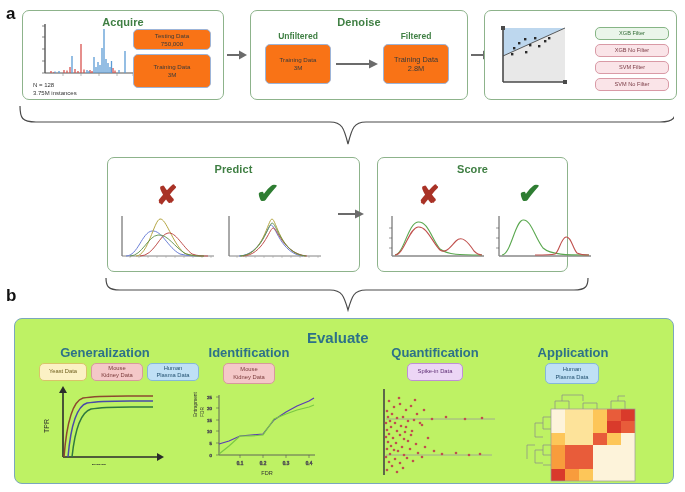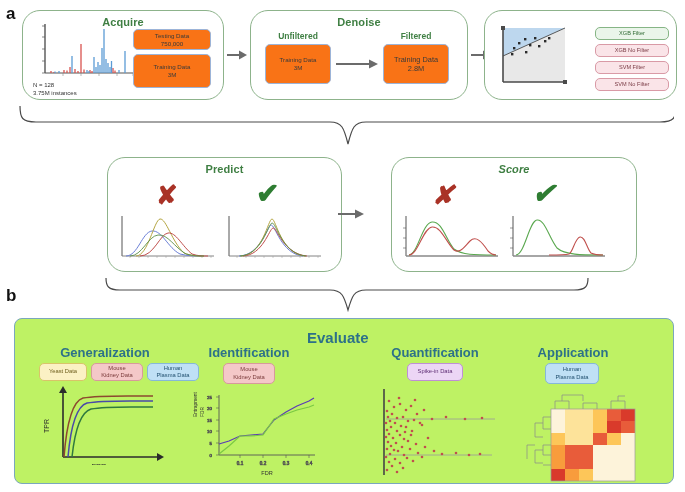--- a/index.html
+++ b/index.html
@@ -19,21 +19,21 @@
     color:#111;
     font-family:"Liberation Sans", sans-serif;
   }
   #letter-a { left:6px; top:4px; }
   #letter-b { left:6px; top:286px; }
 
   
   .stage {
     position:absolute;
     border:1.2px solid #8db38b;
-    border-radius:18px;
+    border-radius:7px;
     background:#ffffff;
   }
   .stage-title {
     position:absolute;
     width:100%;
     top:5px; left:0;
     text-align:center;
     font-size:11px;
     font-weight:bold;
     color:#3f7f43;
@@ -247,21 +247,21 @@
   <div class="chip chip-pink" style="left:110px; top:67px; width:74px; height:13px; font-size:5.6px;">
     <span>SVM No Filter</span>
   </div>
 </div>
 
 <svg style="position:absolute; left:14px; top:104px;" width="660" height="46">
   <path d="M6,2 C6,14 8,18 22,18 L316,18 C328,18 330,24 334,40
            C338,24 340,18 352,18 L646,18 C660,18 662,14 662,2" fill="none" stroke="#4a4a4a" stroke-width="1.2"></path>
 </svg>
 
-<div class="stage" id="predict-stage" style="left:107px; top:157px; width:235px; height:115px;">
+<div class="stage" id="predict-stage" style="left:107px; top:157px; width:253px; height:115px;">
   <div class="stage-title">Predict</div>
 
   <div class="mark" style="left:48px; top:22px; font-size:26px; font-weight:bold; color:#a93226;">✘</div>
   <div class="mark" style="left:148px; top:19px; font-size:28px; font-weight:bold; color:#2e7d32;">✔</div>
 
   <svg width="100" height="48" style="position:absolute; left:8px; top:56px;">
     <line x1="6" y1="2" x2="6" y2="42" stroke="#555" stroke-width="1"></line>
     <line x1="6" y1="42" x2="98" y2="42" stroke="#777" stroke-width="0.9"></line>
     <g stroke="#999" stroke-width="0.5">
       <line x1="14" y1="42" x2="14" y2="44"></line>
@@ -301,21 +301,21 @@
     <path d="M20,42 C40,41 46,15 50,14 C54,13 60,40 84,42" fill="none" stroke="#c0504d" stroke-width="1"></path>
     <path d="M17,42 C39,41 45,10 49,9 C53,8 59,40 83,42" fill="none" stroke="#5a8f4a" stroke-width="0.9"></path>
   </svg>
 </div>
 
 <svg class="arrow-wrap" style="left:337px; top:207px;" width="28" height="14">
   <line x1="1" y1="7" x2="19" y2="7" stroke="#6b6b6b" stroke-width="2"></line>
   <polygon points="18,2.5 27,7 18,11.5" fill="#6b6b6b"></polygon>
 </svg>
 
-<div class="stage" id="score-stage" style="left:391px; top:157px; width:246px; height:115px;font-style:italic;">
+<div class="stage" id="score-stage" style="left:377px; top:157px; width:191px; height:115px;">
   <div class="stage-title">Score</div>
 
   <div class="mark" style="left:40px; top:22px; font-size:26px; font-weight:bold; color:#a93226;">✘</div>
   <div class="mark" style="left:140px; top:19px; font-size:28px; font-weight:bold; color:#2e7d32;">✔</div>
 
   <svg width="100" height="48" style="position:absolute; left:8px; top:56px;">
     <line x1="6" y1="2" x2="6" y2="42" stroke="#555" stroke-width="1"></line>
     <line x1="6" y1="42" x2="98" y2="42" stroke="#888" stroke-width="1.4"></line>
     <g stroke="#555" stroke-width="0.6">
       <line x1="3" y1="34" x2="6" y2="34"></line>

